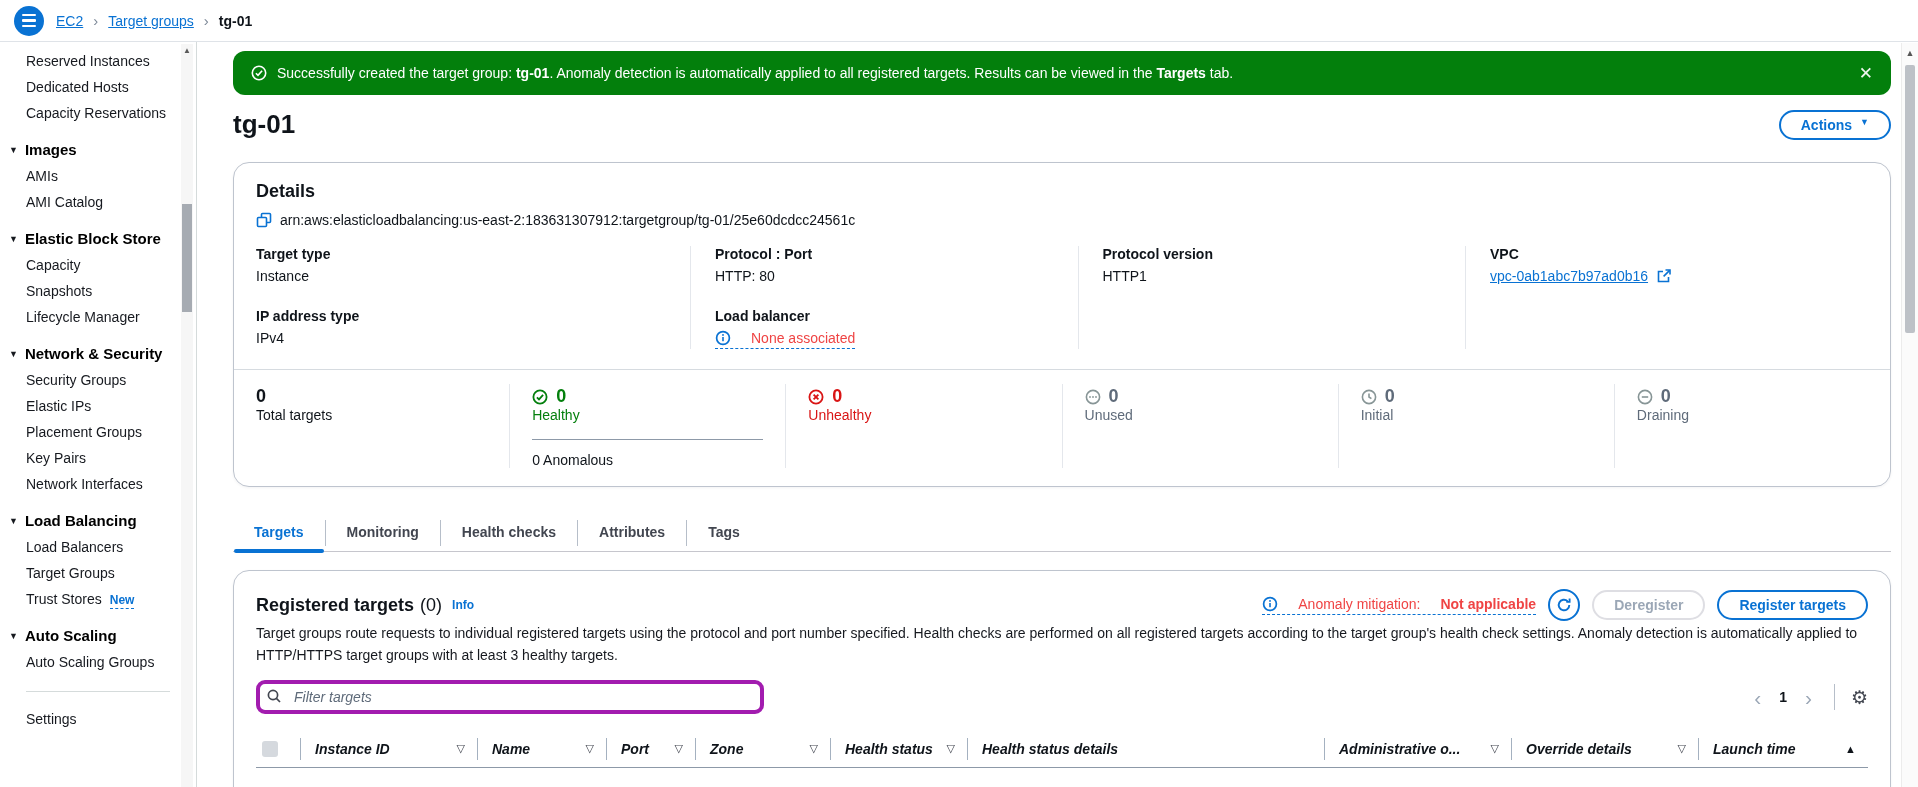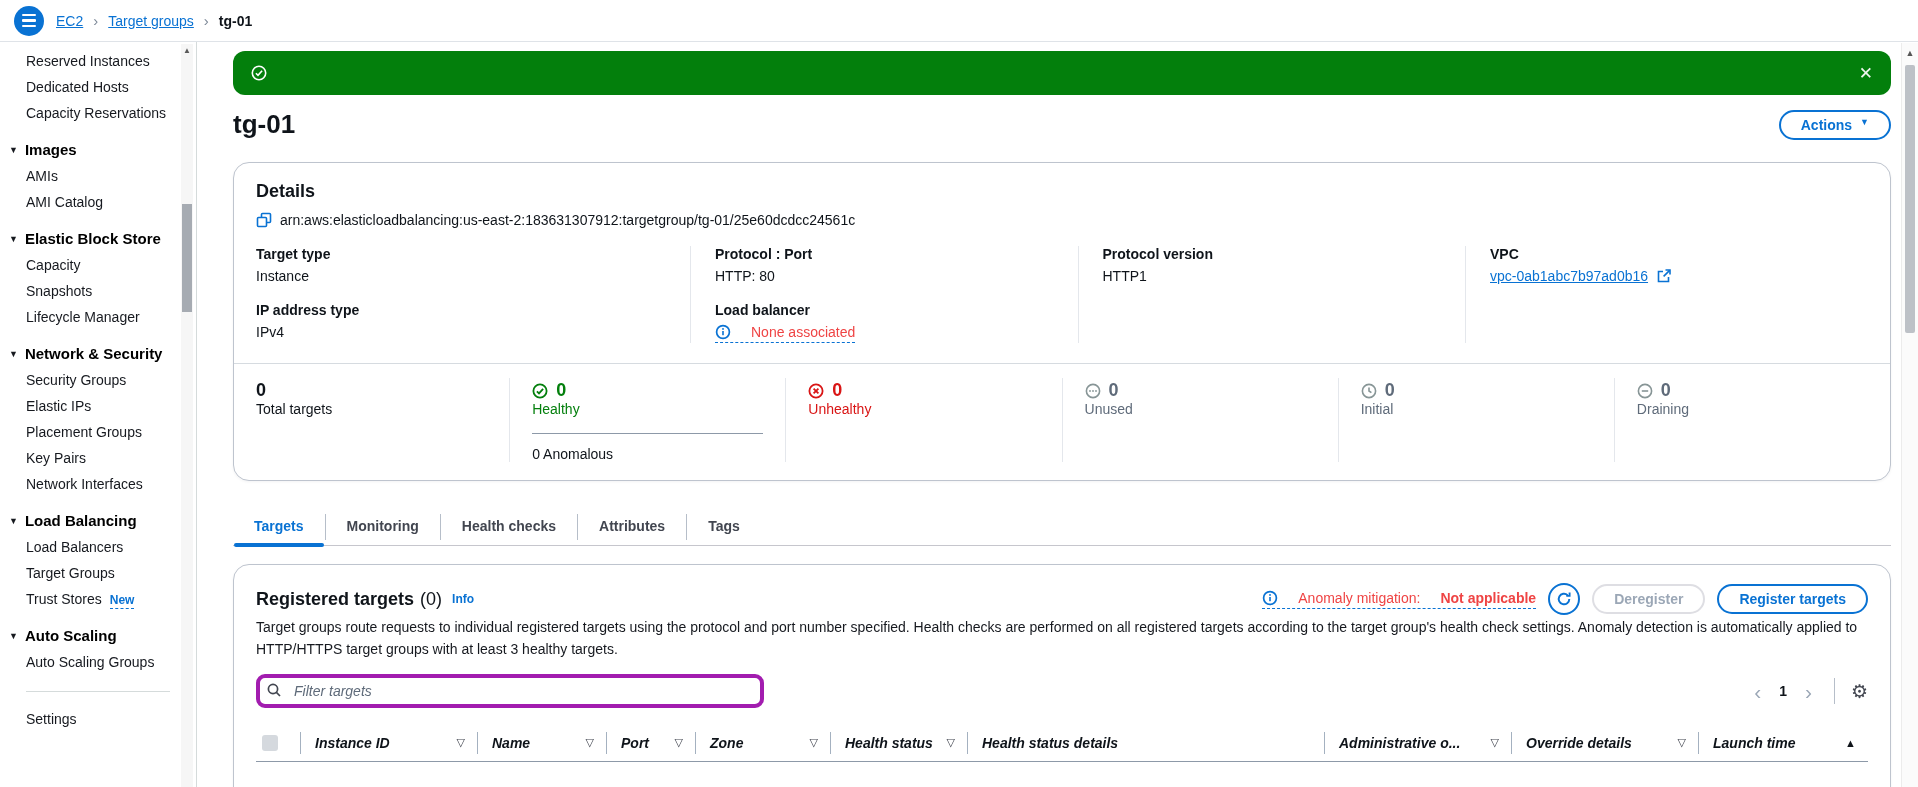--- a/index.html
+++ b/index.html
@@ -57,21 +57,21 @@
   .details-card { margin-top:22px; }
   .details-pad { padding:18px 22px 20px 22px; }
   .details-pad h2 { font-size:18px; font-weight:700; margin-bottom:10px; }
   .arn-row { display:flex; align-items:center; gap:8px; font-size:14px; }
   .icon16 { width:16px; height:16px; flex:none; display:inline-block; vertical-align:-3px; }
   .fields { display:grid; grid-template-columns:1.12fr 1fr 1fr 1.04fr; margin-top:18px; }
   .fcol { padding:0 0 0 24px; border-left:1px solid #e4e7ec; }
   .fcol:first-child { border-left:none; padding-left:0; }
   .flabel { font-weight:700; font-size:14px; margin-bottom:6px; }
   .fval { font-size:14px; color:#0f141a; }
-  .field + .field { margin-top:18px; }
+  .field + .field { margin-top:24px; }
   .link-blue { color:#0972d3; text-decoration:none; cursor:pointer; }
   .u { text-decoration:underline; }
   .dashed-link { display:inline-flex; align-items:center; gap:20px; color:#ef4444;
     border-bottom:1px dashed #0972d3; padding-bottom:2px; cursor:pointer; }
 
   .stats { display:flex; border-top:1px solid #d6dbe0; padding:14px 0 18px 0; }
   .stat { flex:1; padding:2px 22px 0 22px; border-left:1px solid #e4e7ec; }
   .stat:first-child { border-left:none; }
   .stat-top { display:flex; align-items:center; gap:8px; }
   .stat-val { font-size:18px; font-weight:600; }
@@ -193,20 +193,23 @@
     </div>
   </aside>
 
   <main class="main">
 
     <div class="flash">
       <svg class="icon16" viewBox="0 0 16 16">
           <circle cx="8" cy="8" r="6.7" fill="none" stroke="#fff" stroke-width="1.6"></circle>
           <path d="M4.9 8.3l2.1 2.1 4.1-4.6" fill="none" stroke="#fff" stroke-width="1.6"></path>
         </svg>
+      <div class="flash-text">
+        <span>Successfully created the target group: </span><b>tg-01</b><span>. Anomaly detection is automatically applied to all registered targets. Results can be viewed in the </span><b>Targets</b><span> tab.</span>
+      </div>
       <button class="flash-close">✕</button>
     </div>
 
     <div class="page-head">
       <h1>tg-01</h1>
       <button class="btn-pill">
         <span>Actions</span>
         <span class="caret">▼</span>
       </button>
     </div>

